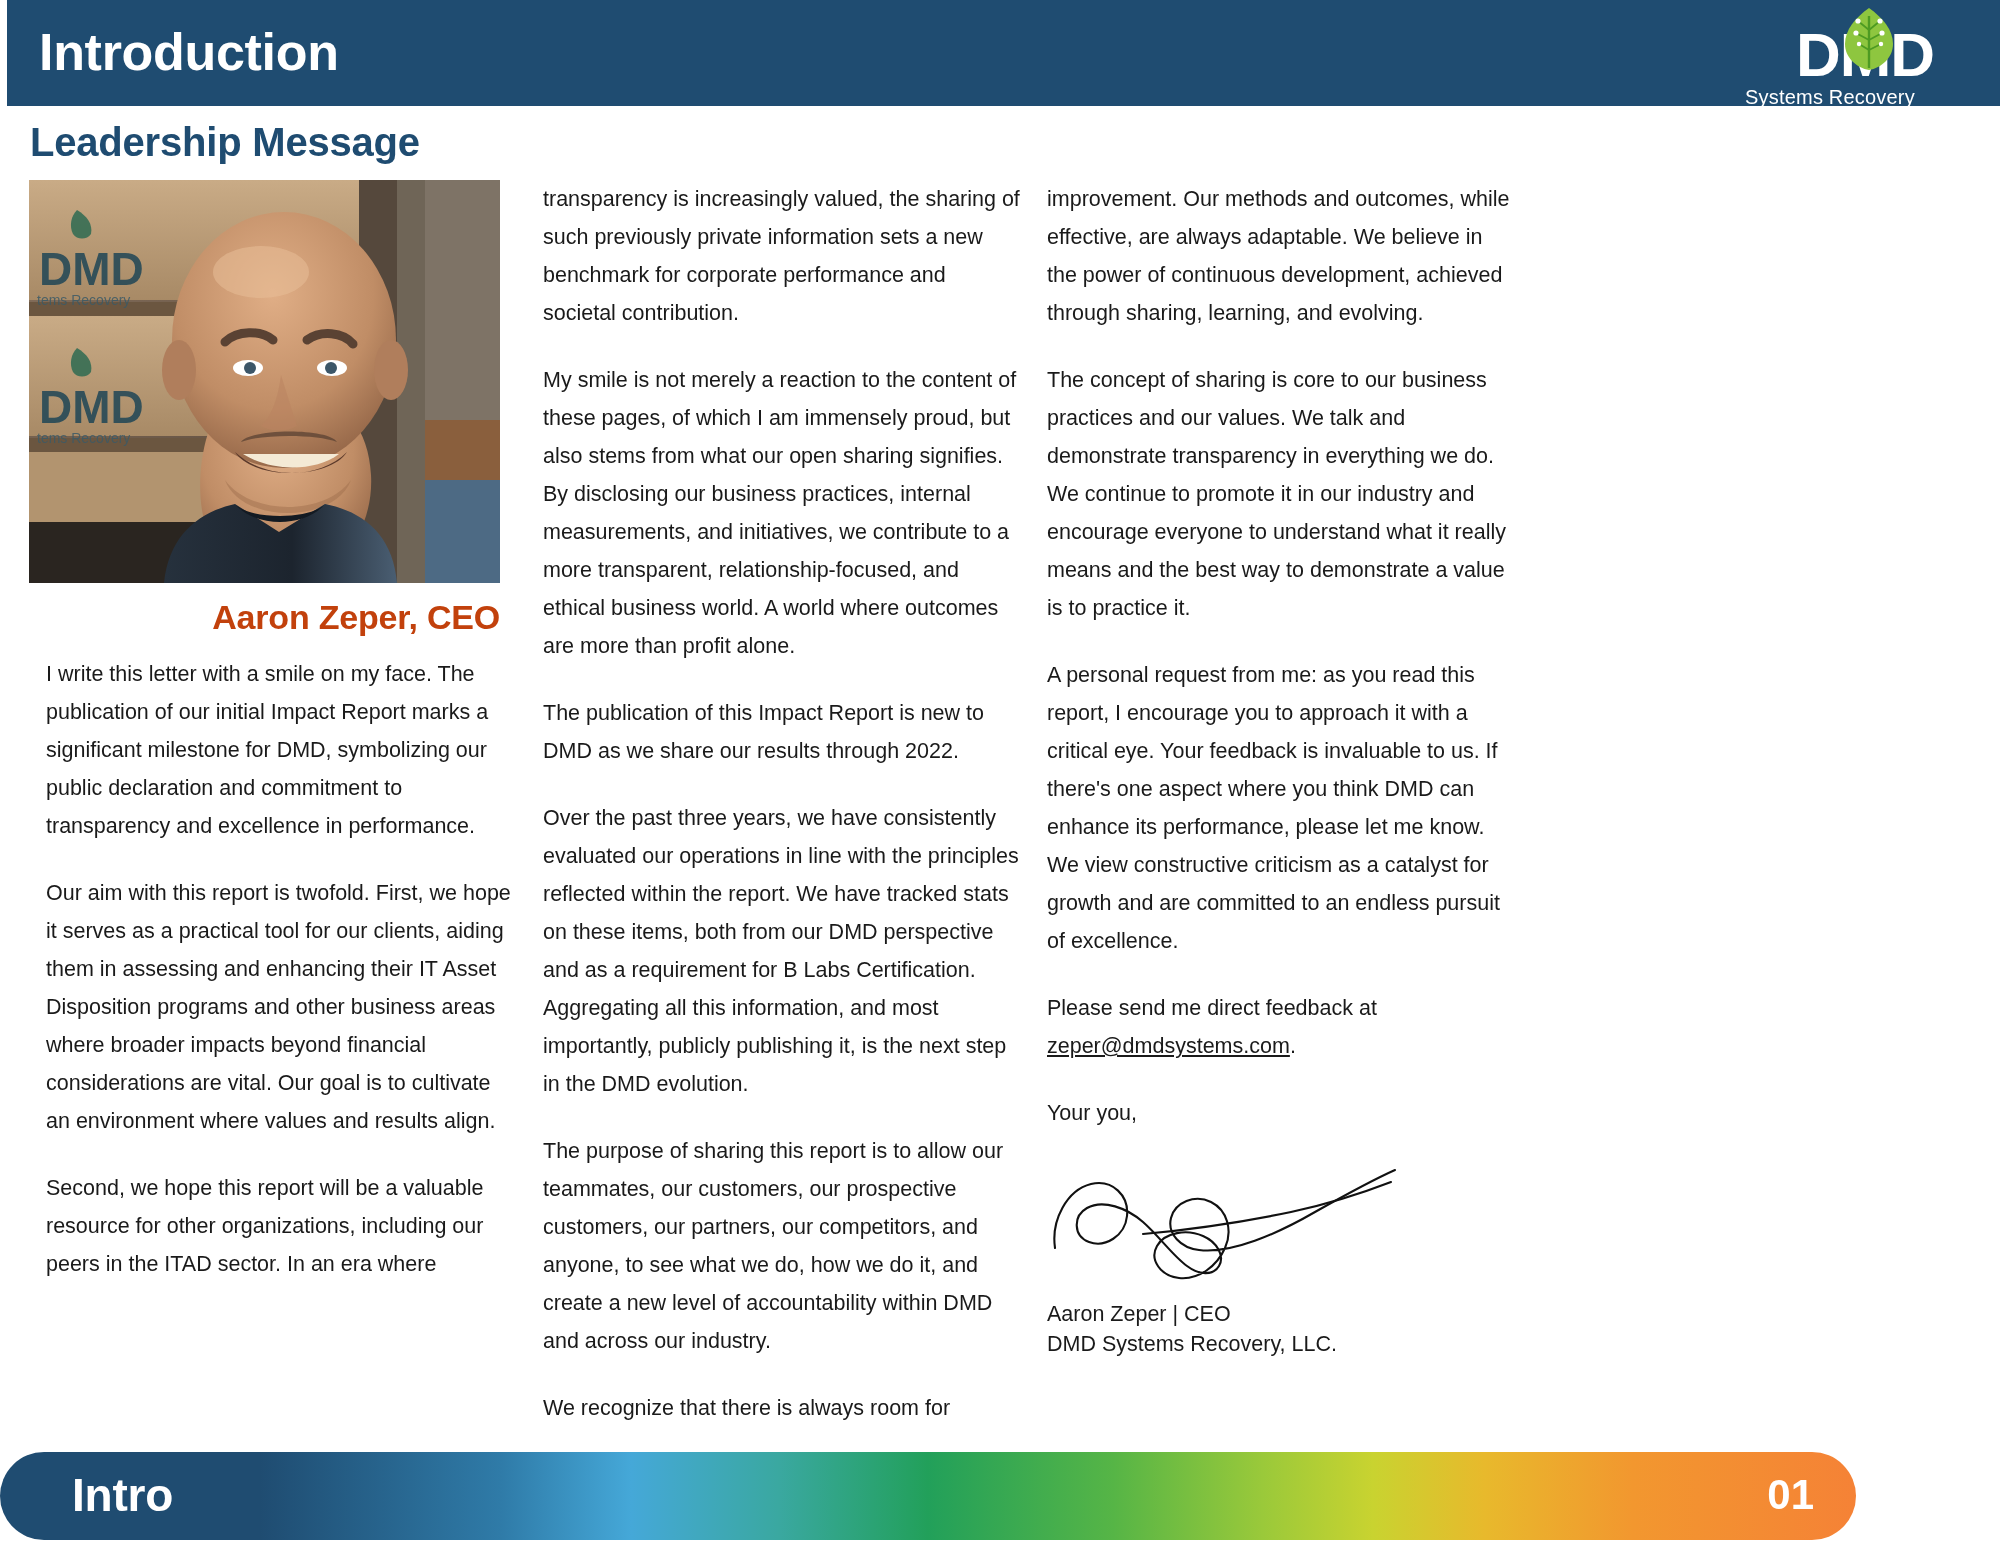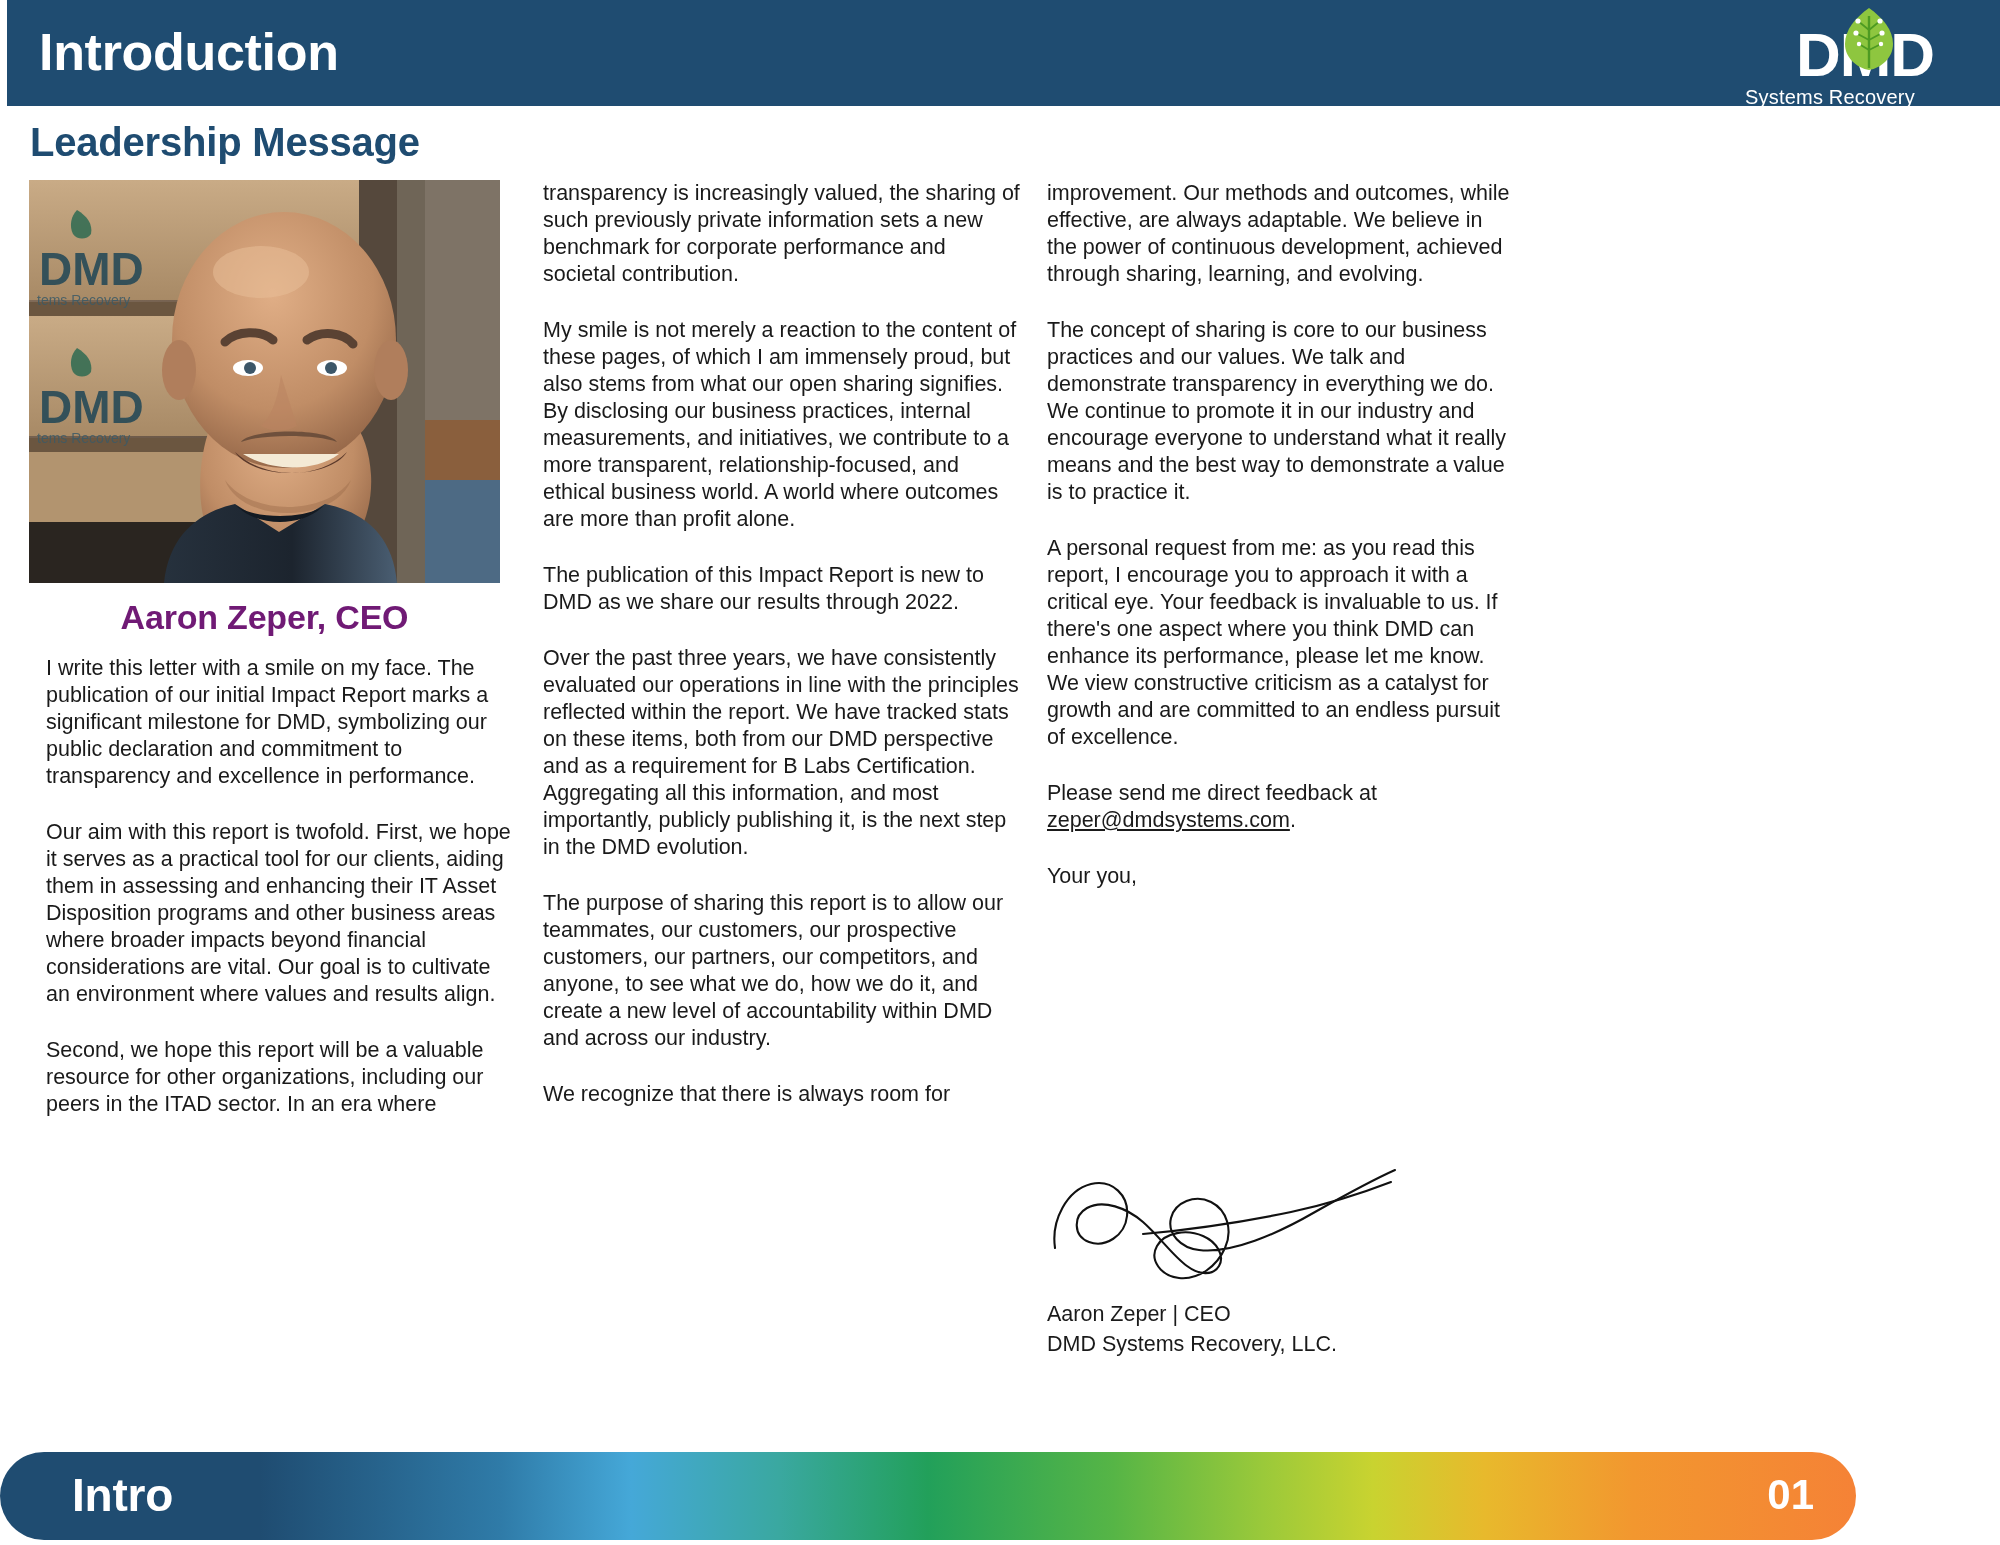--- a/index.html
+++ b/index.html
@@ -82,21 +82,21 @@
     font-weight: bold;
     color: #1f4c71;
     letter-spacing: -0.2px;
   }
 
   
   .col {
     position: absolute;
     top: 180px;
     font-size: 21.5px;
-    line-height: 27px;
+    line-height: 38px;
     color: #1a1a1a;
   }
   .col p {
     margin: 0 0 29px 0;
   }
   .col-1 { left: 46px;   width: 465px; }
   .col-2 { left: 543px;  width: 480px; }
   .col-3 { left: 1047px; width: 465px; }
 
   
@@ -111,24 +111,24 @@
     height: 403px;
     overflow: hidden;
     background: #7a6350;
   }
   .photo svg { display: block; }
   .caption-name {
     position: absolute;
     left: 29px;
     top: 598px;
     width: 471px;
-    text-align: center;
+    text-align: right;
     font-size: 34px;
     font-weight: bold;
-    color: #701a75;
+    color: #c2410c;
     letter-spacing: -0.2px;
   }
 
   
   .email-link {
     text-decoration: underline;
     color: #1a1a1a;
   }
 
   

